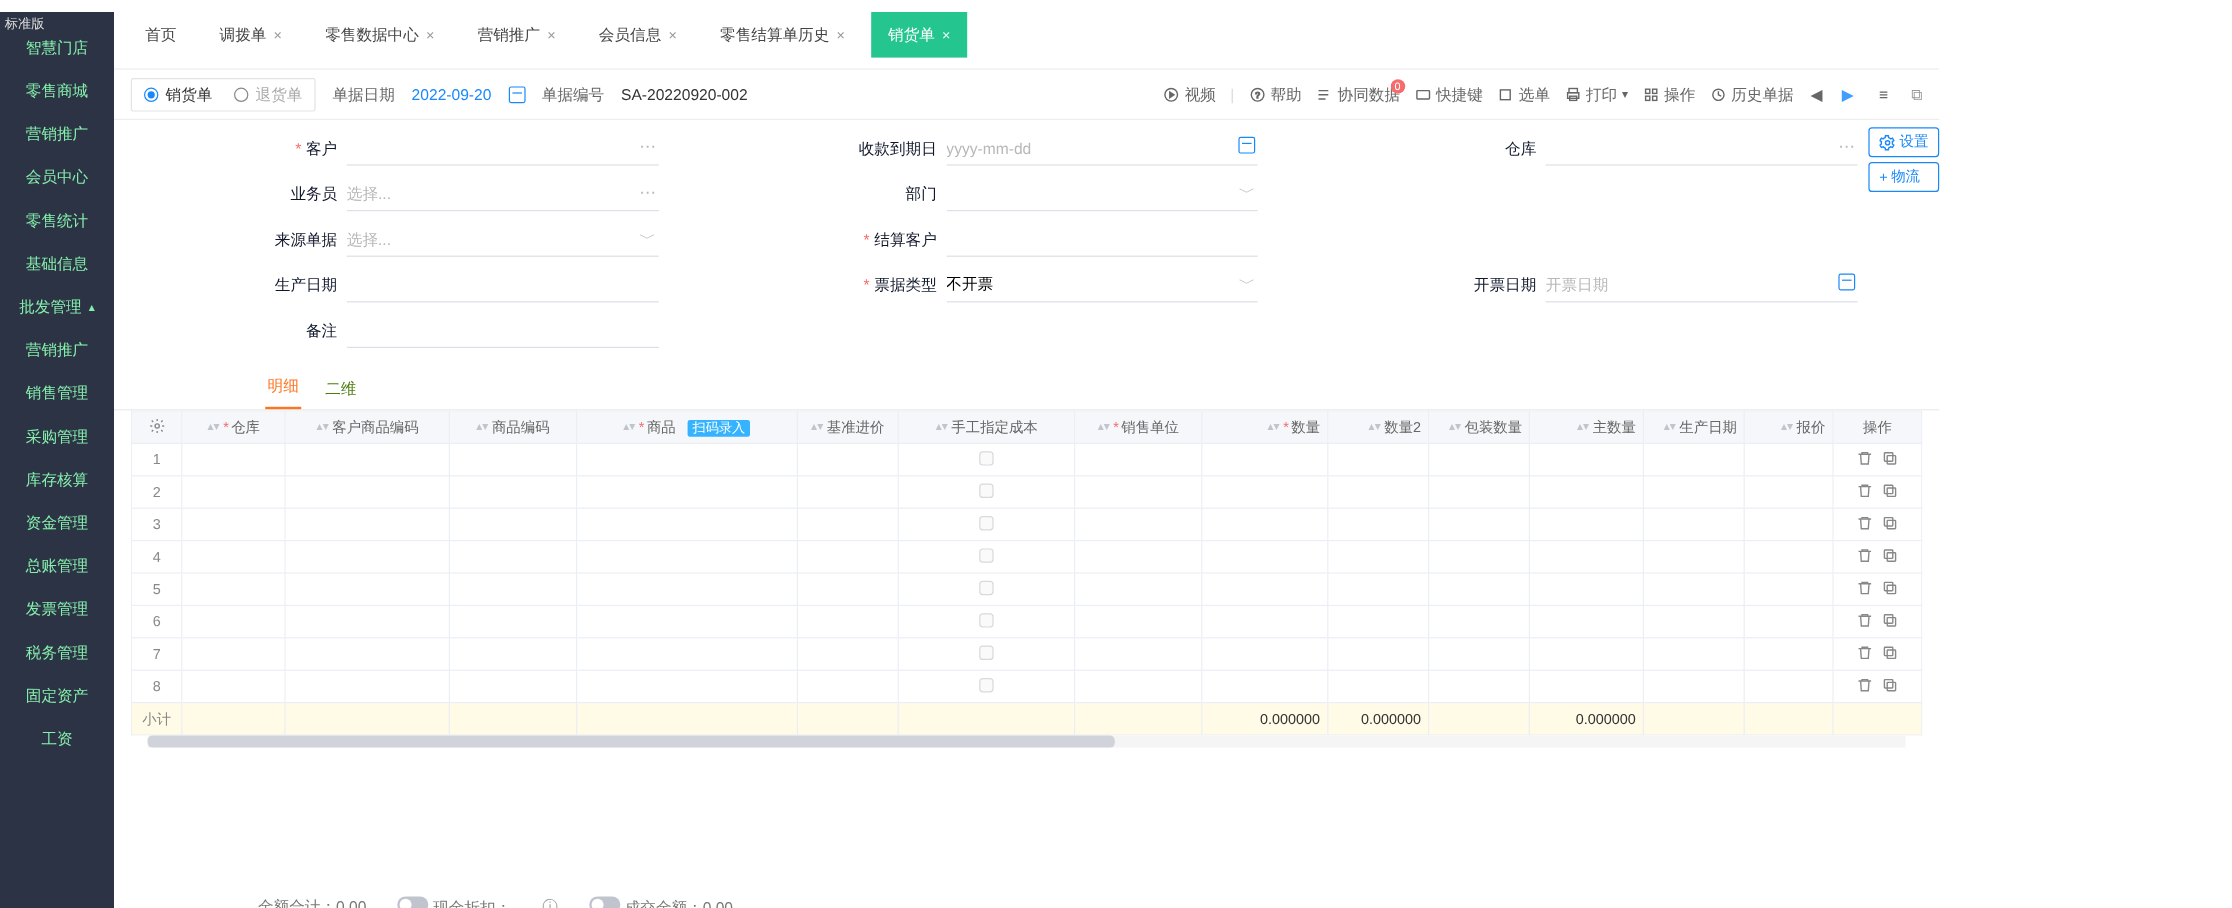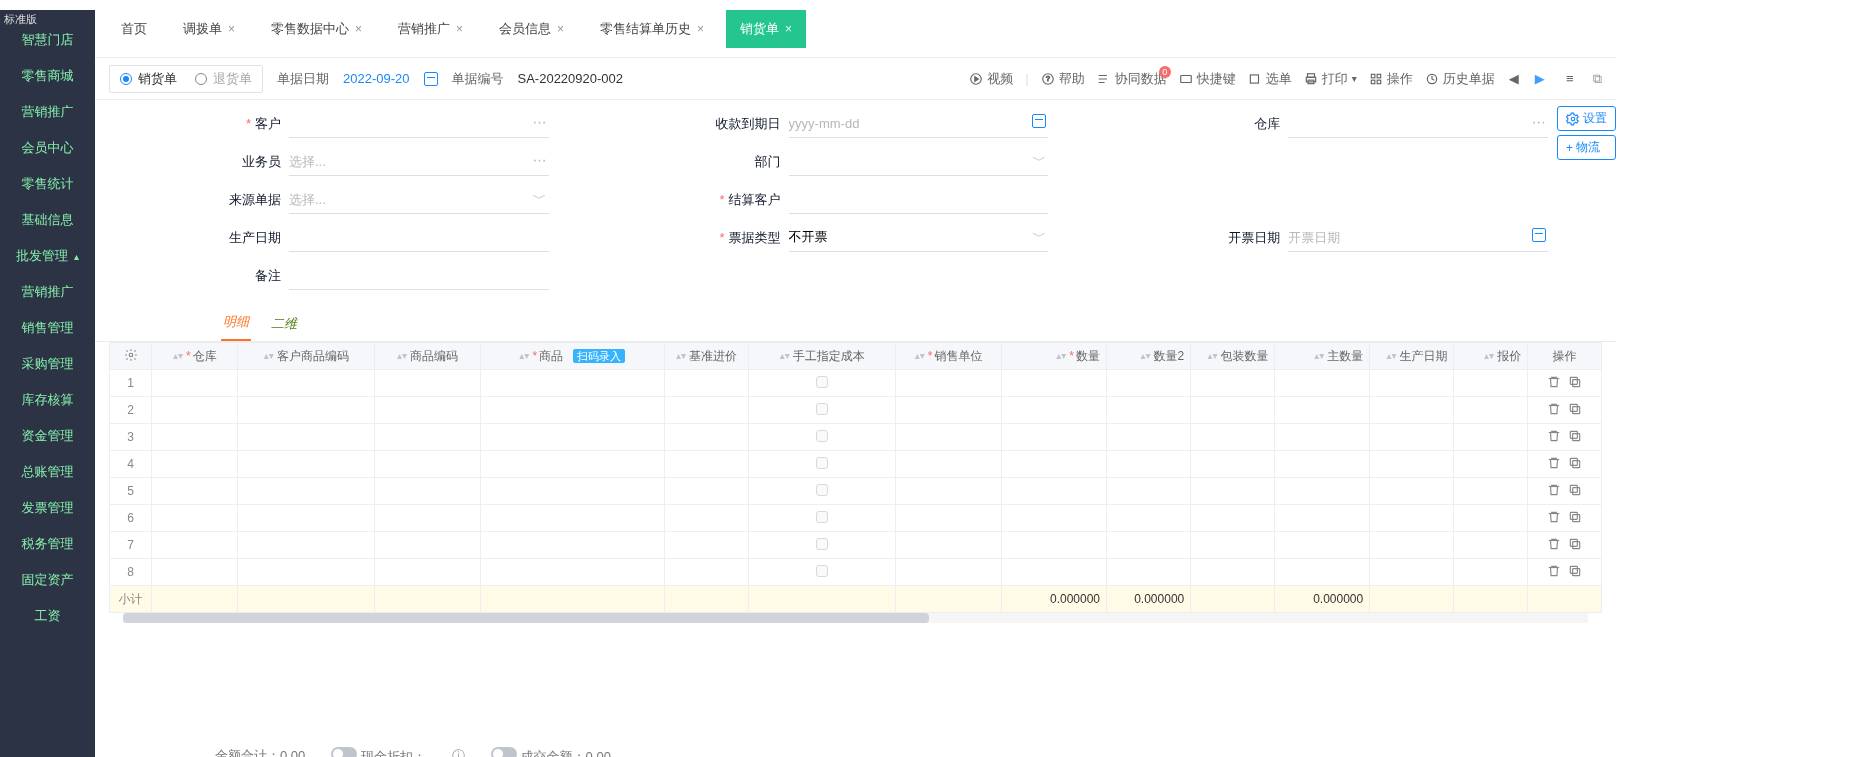--- a/index.html
+++ b/index.html
@@ -53,21 +53,21 @@
     .finput input::placeholder { color: #b8b8b8; }
     .suffix { position: absolute; right: 2px; top: 4px; color: #b8b8b8; font-size: 14px; }
     .suffix.cal { width: 14px; height: 14px; border: 1px solid #1989fa; border-radius: 2px; }
     .suffix.cal::after { content: ""; position: absolute; top: 4px; left: 2px; right: 2px; border-top: 1px solid #1989fa; }
     .suffix.dd { color: #c0c4cc; }
 
     .right-btns { position: absolute; right: 0; top: 6px; display: flex; flex-direction: column; gap: 4px; }
     .right-btns button { border: 1px solid #1989fa; color: #1989fa; background: #fff; border-radius: 3px; padding: 3px 8px; cursor: pointer; font-size: 12px; display: flex; align-items: center; gap: 3px; }
 
     
-    .detail-tabs { height: 38px; display: flex; align-items: flex-end; gap: 18px; padding-left: 126px; border-bottom: 1px solid #eaeaea; font-style: italic; }
+    .detail-tabs { height: 38px; display: flex; align-items: flex-end; gap: 18px; padding-left: 126px; border-bottom: 1px solid #eaeaea; }
     .dtab { padding: 8px 2px; cursor: pointer; color: #4d7c0f; }
     .dtab.active { color: #ff7421; border-bottom: 2px solid #ff7421; font-weight: 500; }
 
     
     .tbl-wrap { flex: 1; overflow: hidden; padding: 0 14px; }
     .tbl-scroll { overflow-x: auto; }
     table.gr { border-collapse: collapse; width: 100%; table-layout: fixed; }
     .gr th, .gr td { border: 1px solid #ebeef5; height: 27px; padding: 0 6px; font-size: 12px; white-space: nowrap; }
     .gr thead th { background: #f5f7fa; color: #666; font-weight: 400; }
     .gr thead th .sort { color: #c0c4cc; font-size: 10px; display: inline-flex; flex-direction: column; line-height: 4px; vertical-align: middle; margin-right: 3px; }

